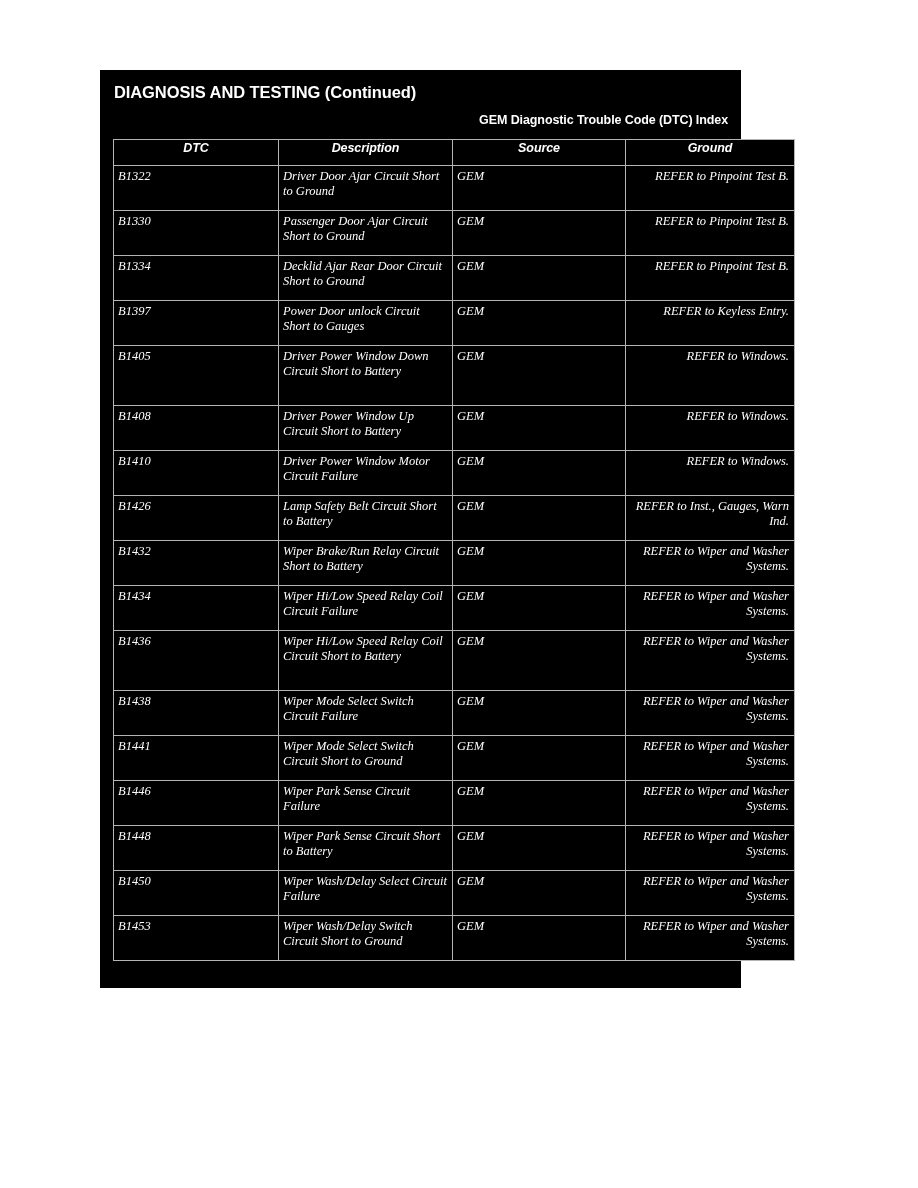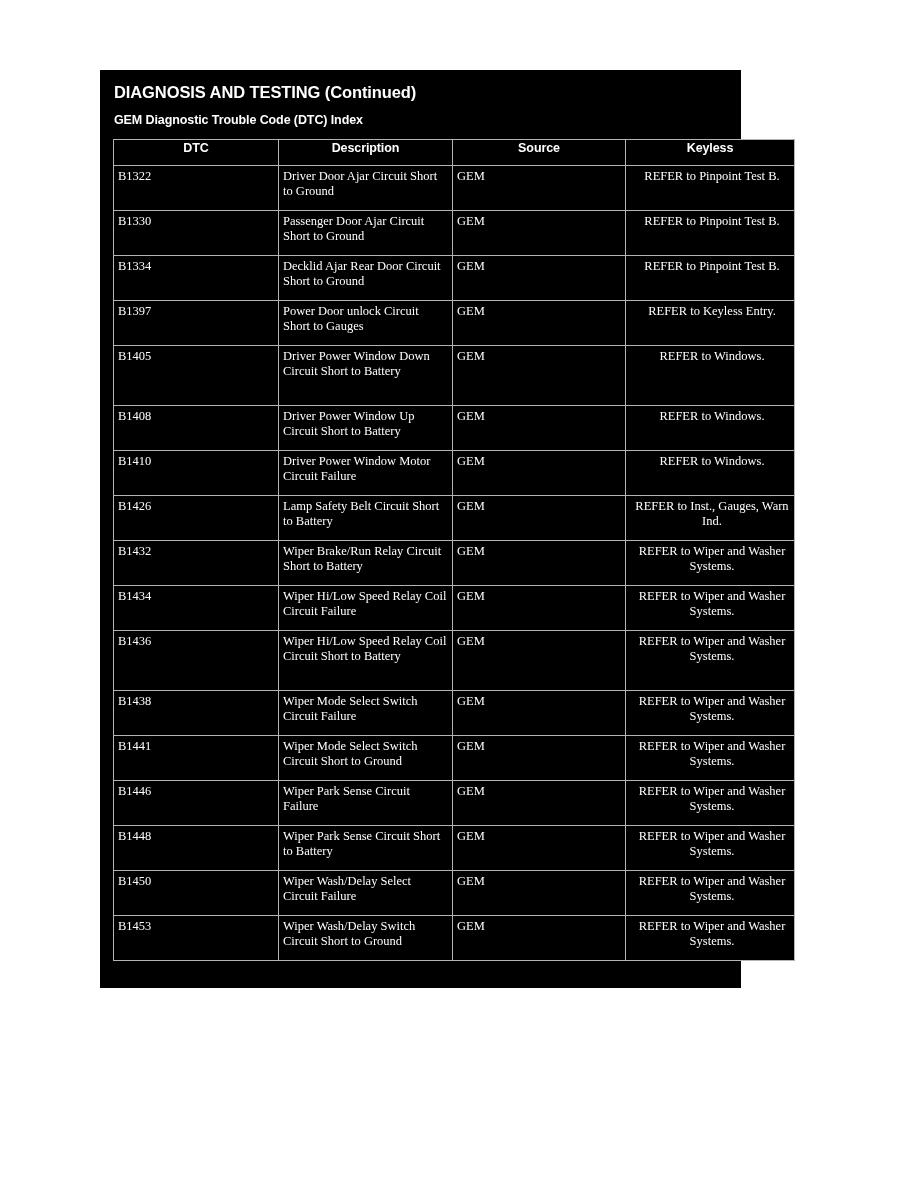--- a/index.html
+++ b/index.html
@@ -35,28 +35,30 @@
     margin: 0 0 0 1px;
   }
 
   #section-heading {
     color: #ffffff;
     font-size: 12.5px;
     font-weight: bold;
     letter-spacing: -0.1px;
     line-height: 16px;
     margin: 10px 0 8px 1px;
+    text-align: right;
   }
 
   #dtc-table {
     margin-top: 11px;
     width: 681px;
     border-collapse: collapse;
     table-layout: fixed;
     background: #e5e5e5;
+    font-style: italic;
   }
 
   #dtc-table col.c-dtc    { width: 165px; }
   #dtc-table col.c-desc   { width: 174px; }
   #dtc-table col.c-source { width: 173px; }
   #dtc-table col.c-action { width: 169px; }
 
   #dtc-table th,
   #dtc-table td {
     border: 1px solid #b4b4b4;
@@ -80,21 +82,21 @@
     font-family: "Liberation Serif", serif;
     font-size: 12.5px;
     line-height: 15px;
     padding: 3px 4px 4px 4px;
   }
 
   #dtc-table td.cell-center {
   }
 
   #dtc-table td.cell-left {
-    text-align: center;
+    text-align: right;
     padding-left: 9px;
     padding-right: 5px;
     margin-top: 8px;
   }
 
   
   #dtc-table tr.h-2 td { height: 37px; }
   #dtc-table tr.h-3 td { height: 52px; }
   #dtc-table tr.h-tall td { height: 90px; }
 </style>
@@ -112,21 +114,21 @@
       <col class="c-dtc">
       <col class="c-desc">
       <col class="c-source">
       <col class="c-action">
     </colgroup>
     <thead>
       <tr>
         <th>DTC</th>
         <th>Description</th>
         <th>Source</th>
-        <th>Keyless</th>
+        <th>Ground</th>
       </tr>
     </thead>
     <tbody id="dtc-tbody">
         <tr class="h-2">
           <td class="cell-center">B1322</td>
           <td class="cell-center">Driver Door Ajar Circuit Short to Ground</td>
           <td class="cell-center">GEM</td>
           <td class="cell-left">REFER to  Pinpoint Test B.</td>
         </tr>
         <tr class="h-2">

